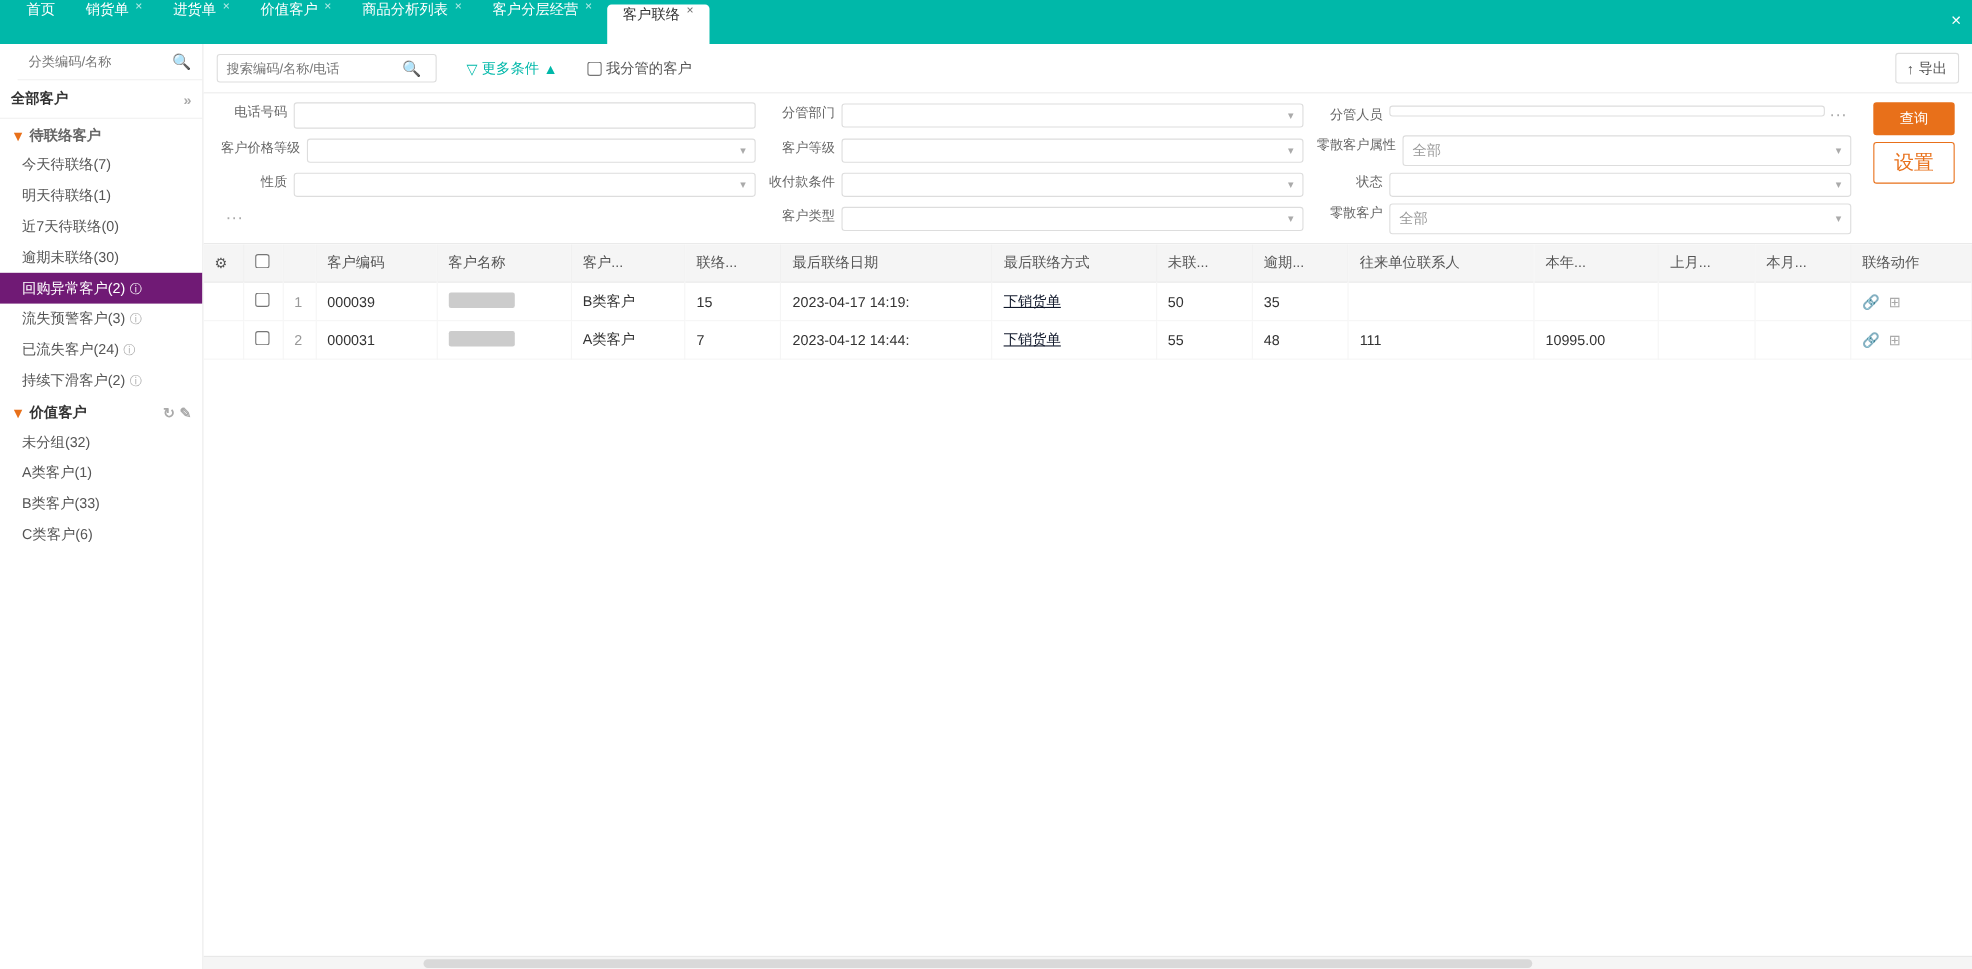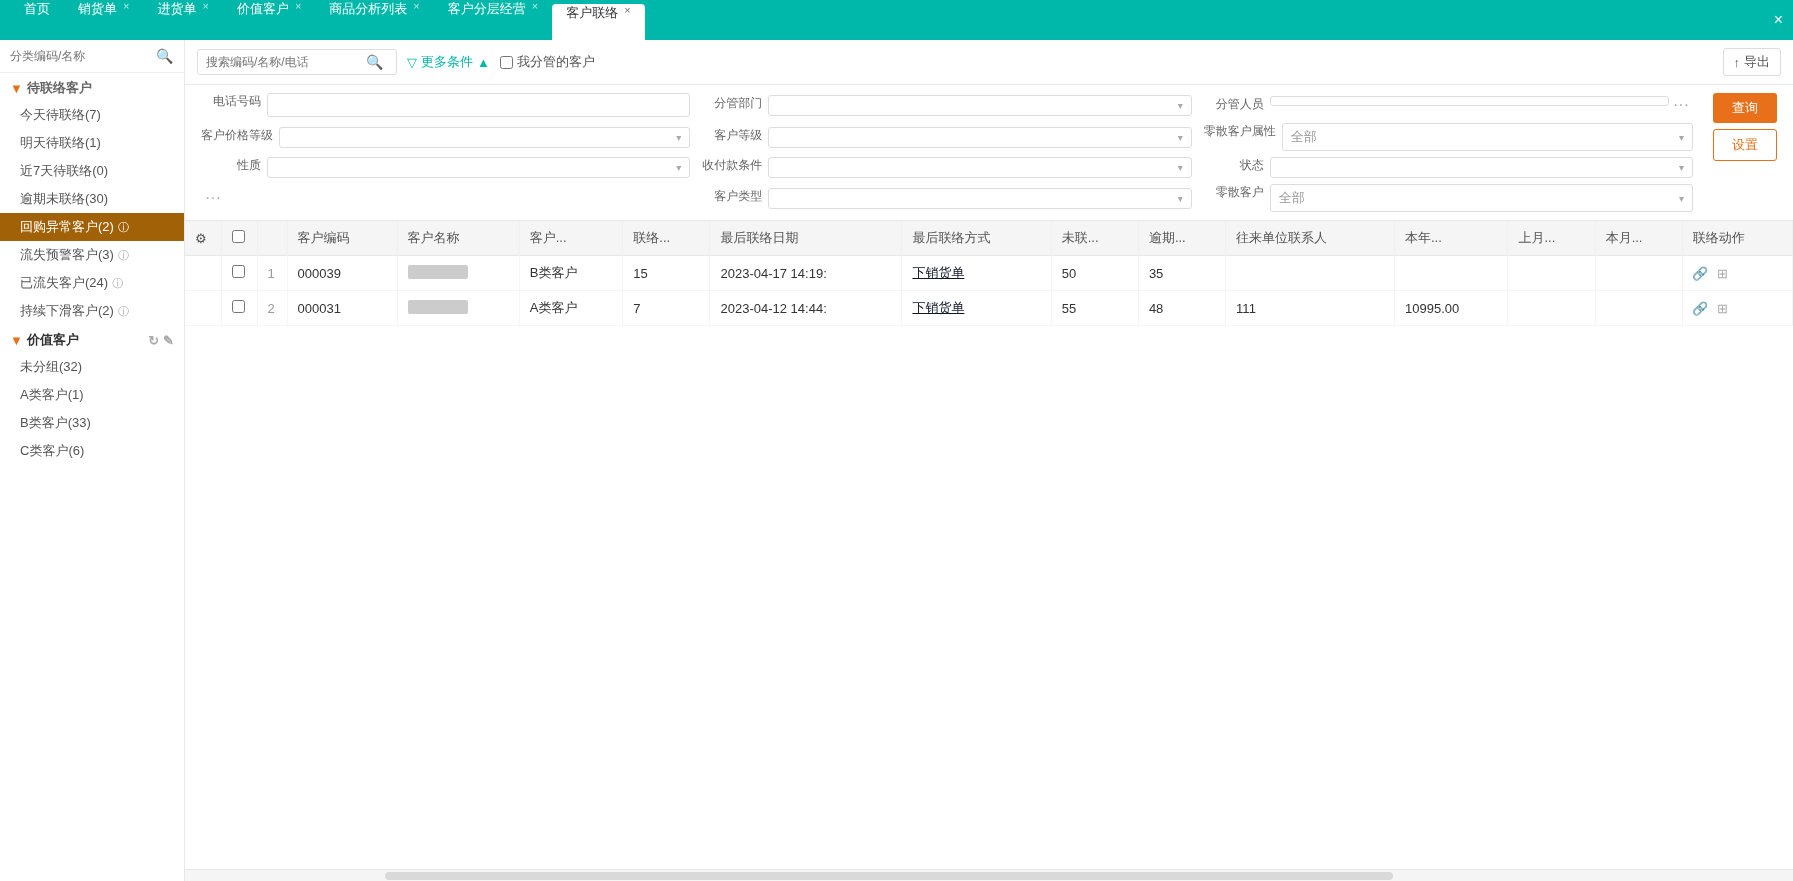--- a/index.html
+++ b/index.html
@@ -33,20 +33,21 @@
     }
 
     
     .sidebar {
       width: 185px; background: white; border-right: 1px solid #e8e8e8;
       display: flex; flex-direction: column; flex-shrink: 0; overflow-y: auto;
     }
     .sidebar-search {
       display: flex; align-items: center; padding: 8px 10px;
       border-bottom: 1px solid #f0f0f0;
+      margin-left: 16px;
     }
     .sidebar-search input {
       border: none; outline: none; font-size: 12px; width: 100%;
       color: #999;
     }
     .sidebar-search-icon { color: #aaa; font-size: 14px; cursor: pointer; }
 
     .sidebar-section-header {
       display: flex; align-items: center; padding: 8px 10px;
       font-weight: bold; font-size: 13px; color: #333;
@@ -58,21 +59,21 @@
     .sidebar-group-label {
       padding: 6px 10px 4px; font-size: 12px; color: #666; font-weight: bold;
       display: flex; align-items: center;
     }
     .sidebar-group-label .arrow { margin-right: 4px; color: #e8701a; }
     .sidebar-item {
       padding: 5px 10px 5px 20px; font-size: 12px; color: #555;
       cursor: pointer; display: flex; align-items: center;
     }
     .sidebar-item.active {
-      background: #a16207; color: white; border-radius: 0; text-align: center;
+      background: #701a75; color: white; border-radius: 0; text-align: center;
     }
     .sidebar-item .info-icon {
       margin-left: 4px; color: #aaa; font-size: 11px;
     }
     .sidebar-item.active .info-icon { color: white; }
 
     .sidebar-group2-label {
       padding: 6px 10px 4px; font-size: 12px; color: #333; font-weight: bold;
       display: flex; align-items: center;
     }
@@ -81,21 +82,21 @@
 
     
     .content-area {
       flex: 1; display: flex; flex-direction: column; overflow: hidden;
       background: #f5f5f5;
     }
 
     
     .toolbar {
       display: flex; align-items: center; padding: 8px 12px;
-      background: white; border-bottom: 1px solid #e8e8e8; gap: 10px;
+      background: white; border-bottom: 1px solid #e8e8e8; gap: 27px;
       flex-wrap: nowrap;
     }
     .search-box {
       display: flex; align-items: center;
       border: 1px solid #ddd; border-radius: 3px;
       padding: 4px 8px; background: white; min-width: 200px;
     }
     .search-box input {
       border: none; outline: none; font-size: 12px; width: 160px; color: #999;
     }
@@ -147,21 +148,21 @@
     
     .action-buttons {
       display: flex; flex-direction: column; gap: 6px; margin-left: 10px;
     }
     .btn-query {
       background: #e8701a; color: white; border: none;
       padding: 6px 18px; border-radius: 3px; cursor: pointer; font-size: 13px;
     }
     .btn-settings {
       background: white; color: #e8701a; border: 1px solid #e8701a;
-      padding: 6px 18px; border-radius: 3px; cursor: pointer; font-size: 13px;
+      padding: 6px 18px; border-radius: 3px; cursor: pointer; font-size: 18px;
     }
 
     
     .table-wrapper {
       flex: 1; overflow: auto; background: white; margin: 0;
     }
     table {
       width: 100%; border-collapse: collapse; font-size: 12px;
     }
     thead tr {
@@ -244,20 +245,24 @@
   </div>
   <span class="nav-close-btn">×</span>
 </div>
 
 <div class="main-layout">
 
   <div class="sidebar">
     <div class="sidebar-search">
       <input type="text" placeholder="分类编码/名称" style="">
       <span class="sidebar-search-icon">🔍</span>
+    </div>
+    <div class="sidebar-section-header">
+      <span>全部客户</span>
+      <span class="collapse-btn">»</span>
     </div>
     <div class="sidebar-group-label">
       <span class="arrow">▼</span>
       <span>待联络客户</span>
     </div>
     <div class="sidebar-item">
       <span>今天待联络(7)</span>
     </div>
     <div class="sidebar-item">
       <span>明天待联络(1)</span>

